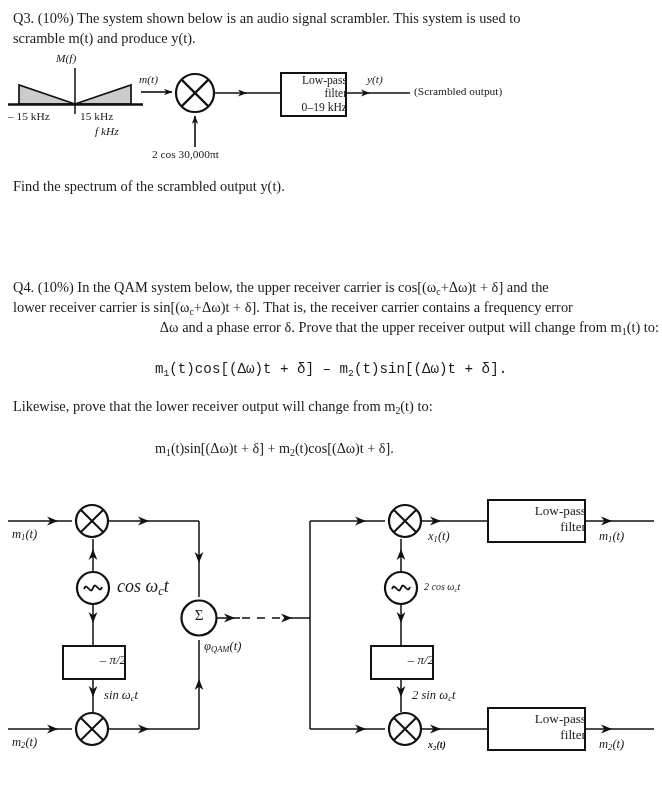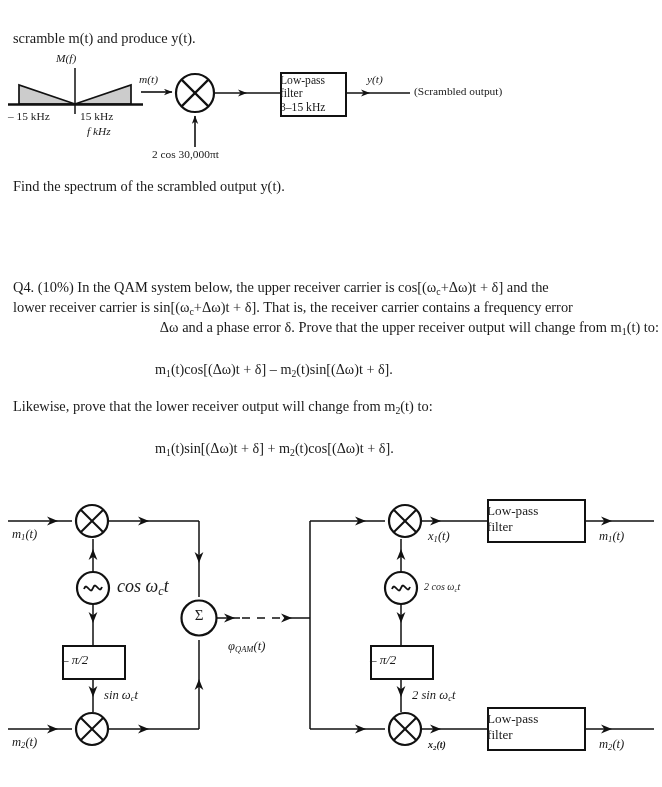--- a/index.html
+++ b/index.html
@@ -49,21 +49,21 @@
   }
   .fig-label {
     position: absolute;
     font-size: 11.4px;
     line-height: 13px;
     white-space: nowrap;
     color: #1a1a1a;
   }
   .fig-box-text {
     position: absolute;
-    text-align: left;
+    text-align: right;
     font-size: 11.6px;
     line-height: 13.4px;
     white-space: nowrap;
   }
   .blkbox {
     position: absolute;
     border: 2.1px solid #111;
     background: #fff;
     box-sizing: border-box;
   }
@@ -76,20 +76,21 @@
     width: 662px;
     height: 297px;
   }
   svg { display: block; }
 </style>
 </head>
 <body>
 
 <div class="page">
 
+  <div class="para" style="left:13px; top:8px; width:640px;">Q3. (10%) The system shown below is an audio signal scrambler. This system is used to</div>
   <div class="para" style="left:13px; top:28px; width:640px;">scramble m(t) and produce y(t).</div>
 
   <div id="q3-figure">
 
     <svg width="662" height="120" viewBox="0 0 662 120">
       <defs>
         <marker id="ah" markerWidth="9" markerHeight="9" refX="8" refY="3.2" orient="auto" markerUnits="userSpaceOnUse">
           <path d="M0,0 L8.5,3.2 L0,6.4 L2.4,3.2 z" fill="#111"></path>
         </marker>
         <marker id="ahs" markerWidth="8" markerHeight="8" refX="7.2" refY="2.8" orient="auto" markerUnits="userSpaceOnUse">
@@ -117,40 +118,40 @@
       <path d="M238,37.4 L247,41 L238,44.6 L240.6,41 z" fill="#111"></path>
 
       <line x1="347" y1="41" x2="410" y2="41" stroke="#111" stroke-width="1.6"></line>
       <path d="M333,37.4 L342,41 L333,44.6 L335.6,41 z" fill="#111" transform="translate(28,0)"></path>
     </svg>
 
     <div class="blkbox" style="left:280px; top:20px; width:67px; height:45px;"></div>
     <div class="fig-box-text" style="left:280px; top:22px; width:67px;">
       <div>Low-pass</div>
       <div>filter</div>
-      <div>3–15 kHz</div>
+      <div>0–19 kHz</div>
     </div>
 
     <div class="fig-label it" style="left:56px; top:0px;text-align:right;">M(f)</div>
     <div class="fig-label" style="left:8px; top:58px;">– 15 kHz</div>
     <div class="fig-label" style="left:80px; top:58px;">15 kHz</div>
-    <div class="fig-label it" style="left:87px; top:73px;">f kHz</div>
+    <div class="fig-label it" style="left:95px; top:73px;">f kHz</div>
     <div class="fig-label it" style="left:139px; top:21px;">m(t)</div>
     <div class="fig-label" style="left:152px; top:96px;">2 cos 30,000πt</div>
     <div class="fig-label it" style="left:367px; top:21px;">y(t)</div>
     <div class="fig-label" style="left:414px; top:33px;">(Scrambled output)</div>
   </div>
 
   <div class="para" style="left:13px; top:176px; width:640px;">Find the spectrum of the scrambled output y(t).</div>
 
   <div class="para" style="left:13px; top:277px; width:646px;">Q4. (10%) In the QAM system below, the upper receiver carrier is cos[(ω<sub>c</sub>+Δω)t + δ] and the</div>
   <div class="para" style="left:13px; top:297px; width:646px;">lower receiver carrier is sin[(ω<sub>c</sub>+Δω)t + δ]. That is, the receiver carrier contains a frequency error</div>
   <div class="para" style="left:13px; top:317px; width:646px;text-align:right;">Δω and a phase error δ.  Prove that the upper receiver output will change from m<sub>1</sub>(t) to:</div>
 
-  <div class="eq" style="left:155px; top:360px;">m<sub>1</sub>(t)cos[(Δω)t + δ] – m<sub>2</sub>(t)sin[(Δω)t + δ].</div>
+  <div class="eq" style="left:155px; top:360px;font-family:Liberation Mono, monospace;">m<sub>1</sub>(t)cos[(Δω)t + δ] – m<sub>2</sub>(t)sin[(Δω)t + δ].</div>
 
   <div class="para" style="left:13px; top:396px; width:646px;">Likewise, prove that the lower receiver output will change from m<sub>2</sub>(t) to:</div>
 
   <div class="eq" style="left:155px; top:439px;">m<sub>1</sub>(t)sin[(Δω)t + δ] + m<sub>2</sub>(t)cos[(Δω)t + δ].</div>
 
   <div id="q4-figure">
 
     <svg width="662" height="297" viewBox="0 0 662 297">
       <defs>
         <marker id="bh" markerWidth="11" markerHeight="10" refX="10" refY="3.6" orient="auto" markerUnits="userSpaceOnUse">
@@ -260,21 +261,21 @@
       <div>Low-pass</div>
       <div>filter</div>
     </div>
 
     <div class="fig-label" style="left:190px; top:119px; font-size:15px; width:18px; text-align:center;">Σ</div>
 
     <div class="fig-label it" style="left:12px; top:38px; font-size:12.6px;">m<sub>1</sub>(t)</div>
     <div class="fig-label it" style="left:12px; top:246px; font-size:12.6px;">m<sub>2</sub>(t)</div>
     <div class="fig-label it" style="left:117px; top:90px; font-size:18px;">cos ω<sub>c</sub>t</div>
     <div class="fig-label it" style="left:104px; top:199px; font-size:12.6px;text-align:right;">sin ω<sub>c</sub>t</div>
-    <div class="fig-label it" style="left:204px; top:150px; font-size:12.6px;margin-left:24px;">φ<sub>QAM</sub>(t)</div>
+    <div class="fig-label it" style="left:204px; top:150px; font-size:12.6px;">φ<sub>QAM</sub>(t)</div>
 
     <div class="fig-label it" style="left:424px; top:90px; font-size:10px;">2 cos ω<sub>c</sub>t</div>
     <div class="fig-label it" style="left:412px; top:199px; font-size:12.6px;">2 sin ω<sub>c</sub>t</div>
     <div class="fig-label it" style="left:428px; top:40px; font-size:12.6px;">x<sub>1</sub>(t)</div>
     <div class="fig-label it" style="left:428px; top:248px; font-size:10px;font-weight:bold;">x<sub>2</sub>(t)</div>
     <div class="fig-label it" style="left:599px; top:40px; font-size:12.6px;">m<sub>1</sub>(t)</div>
     <div class="fig-label it" style="left:599px; top:248px; font-size:12.6px;">m<sub>2</sub>(t)</div>
   </div>
 
 </div>

